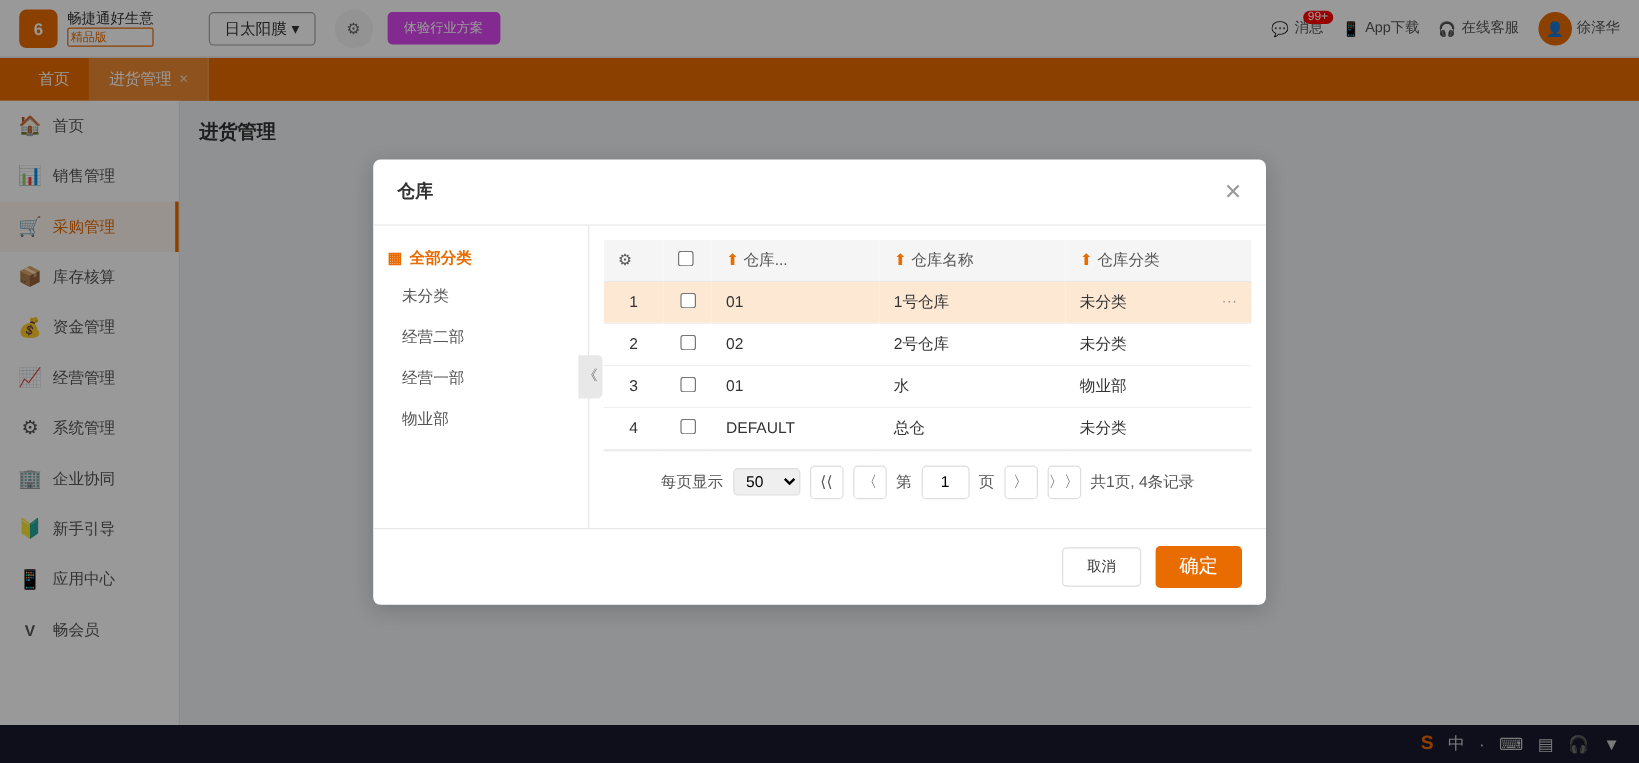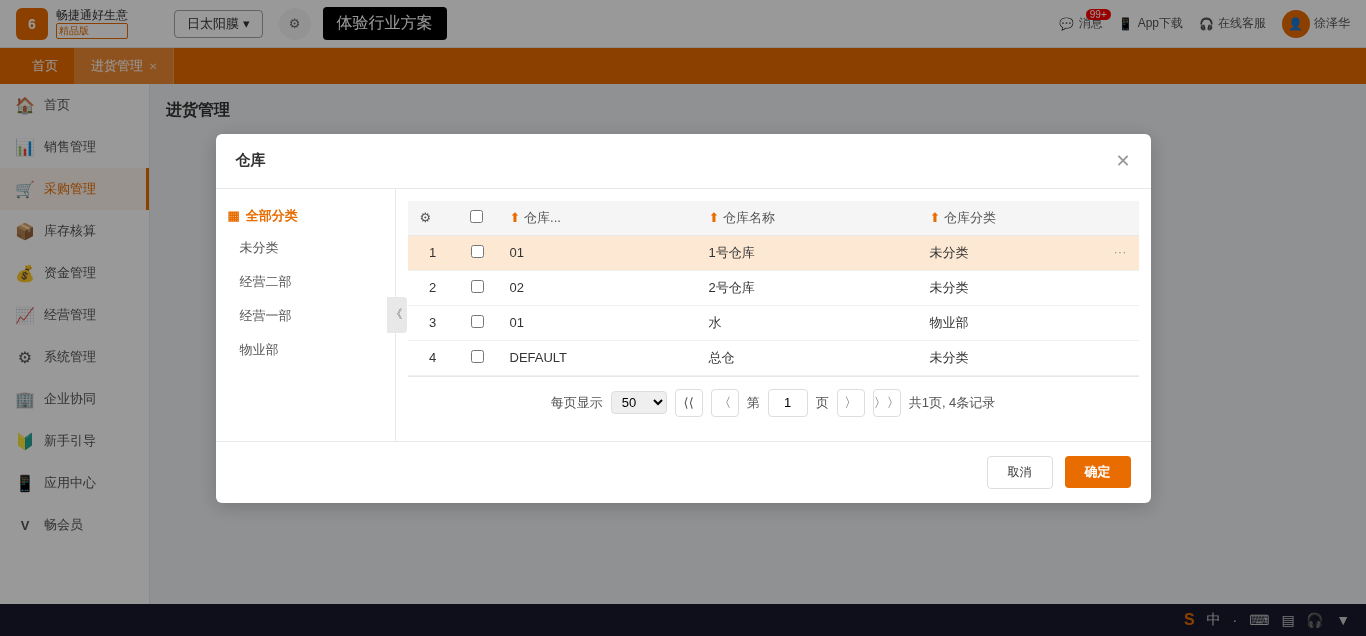--- a/index.html
+++ b/index.html
@@ -38,22 +38,22 @@
     }
     .header-mid {
       flex: 1;
       display: flex; align-items: center; gap: 12px; margin-left: 16px;
     }
     .gear-btn {
       width: 32px; height: 32px; border-radius: 50%; background: #f5f5f5;
       display: flex; align-items: center; justify-content: center; cursor: pointer; color: #666;
     }
     .trial-btn {
-      background: #000000; color: #fff; border: none; border-radius: 4px;
-      padding: 6px 14px; cursor: pointer; font-size: 16px;
+      background: #d946ef; color: #fff; border: none; border-radius: 4px;
+      padding: 6px 14px; cursor: pointer; font-size: 11px;
     }
     .header-right {
       display: flex; align-items: center; gap: 16px;
     }
     .header-icon-item {
       display: flex; align-items: center; gap: 4px; cursor: pointer; color: #555; font-size: 12px;
       position: relative;
     }
     .badge {
       background: #f00; color: #fff; border-radius: 8px; font-size: 10px;
@@ -107,21 +107,21 @@
     .overlay {
       position: fixed; top: 0; left: 0; width: 1366px; height: 636px;
       background: rgba(0,0,0,0.4); z-index: 100;
       display: flex; align-items: center; justify-content: center;
     }
 
     
     .modal {
       background: #fff;
       border-radius: 6px;
-      width: 935px;
+      width: 744px;
       max-height: 560px;
       display: flex;
       flex-direction: column;
       box-shadow: 0 4px 20px rgba(0,0,0,0.2);
     }
     .modal-header {
       display: flex; align-items: center; justify-content: space-between;
       padding: 16px 20px; border-bottom: 1px solid #e8e8e8;
     }
     .modal-title { font-size: 15px; font-weight: bold; color: #333; }
@@ -219,21 +219,21 @@
     .modal-footer {
       display: flex; align-items: center; justify-content: flex-end;
       gap: 12px; padding: 14px 20px; border-top: 1px solid #e8e8e8;
     }
     .cancel-btn {
       padding: 7px 20px; border: 1px solid #ddd; border-radius: 4px;
       background: #fff; color: #333; cursor: pointer; font-size: 12px;
     }
     .confirm-btn {
       padding: 7px 20px; border: none; border-radius: 4px;
-      background: #e86c00; color: #fff; cursor: pointer; font-size: 13px; font-weight: bold;
+      background: #e86c00; color: #fff; cursor: pointer; font-size: 16px;
     }
 
     
     .status-bar {
       position: fixed; bottom: 0; left: 0; width: 1366px; height: 32px;
       background: #1a1a2e; display: flex; align-items: center; justify-content: flex-end;
       padding: 0 16px; gap: 12px; z-index: 50;
     }
     .status-icon { color: #ccc; font-size: 14px; cursor: pointer; }
   </style>

